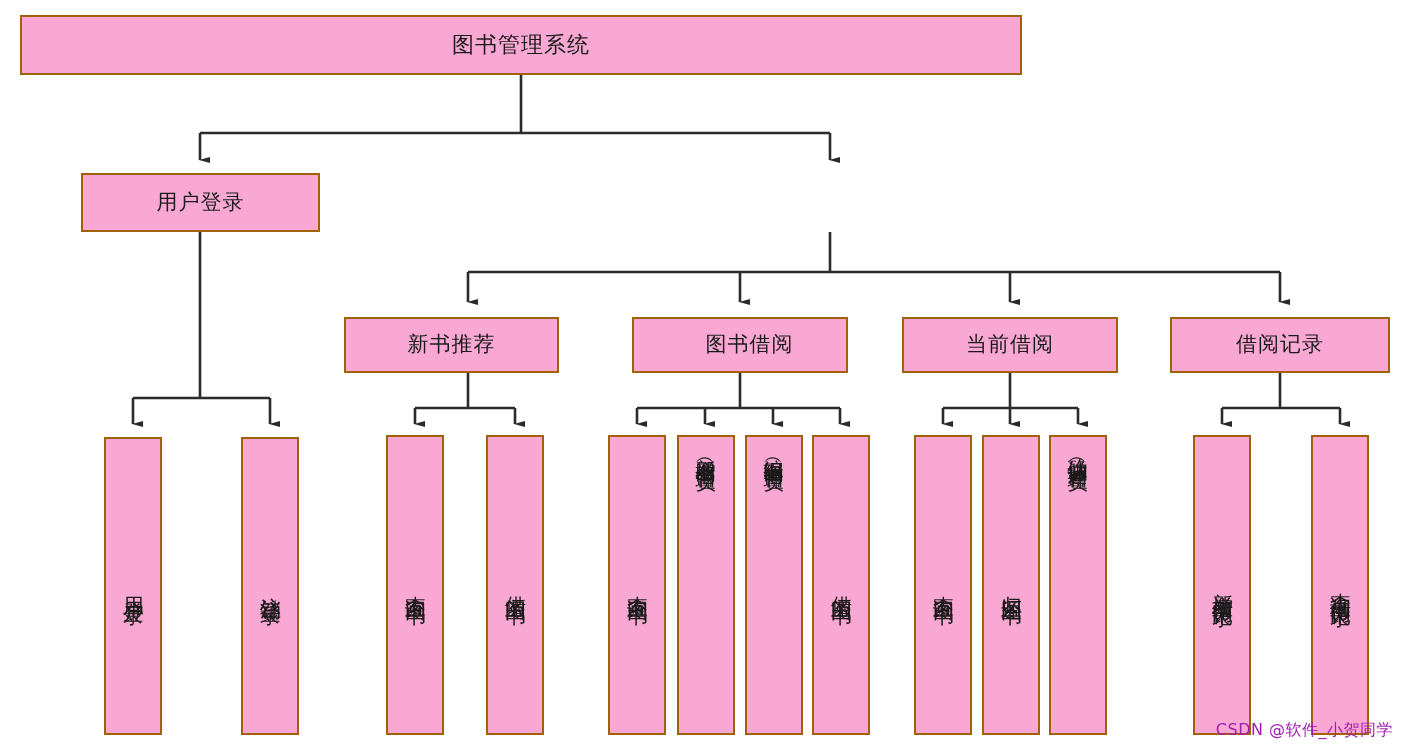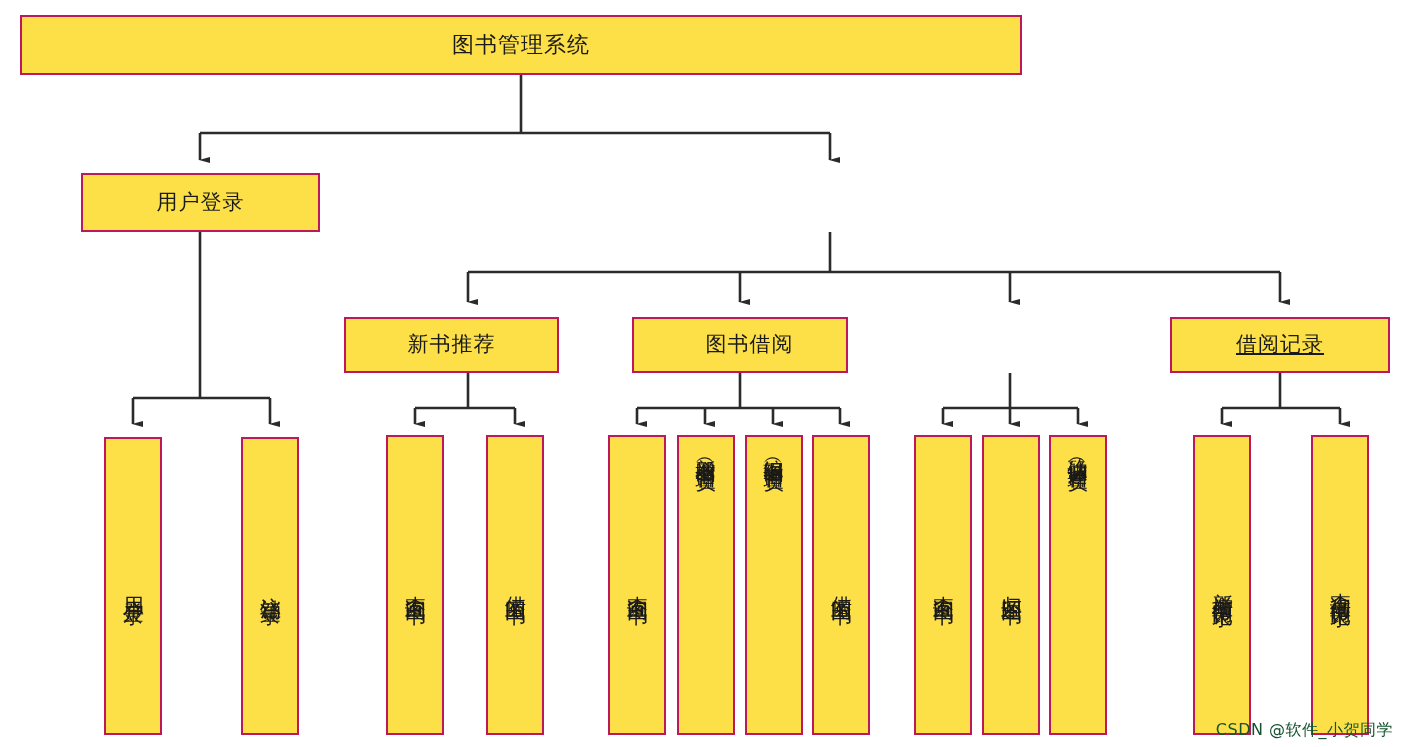--- a/index.html
+++ b/index.html
@@ -4,22 +4,22 @@
 <style>
   html,body{margin:0;padding:0;background:#ffffff;}
   body{width:1405px;height:747px;overflow:hidden;
        font-family:"DejaVu Sans","Liberation Sans",sans-serif;}
   #stage{position:relative;width:1405px;height:747px;background:#fff;}
   svg#wires{position:absolute;left:0;top:0;width:1405px;height:747px;}
 
   .node{
     position:absolute;
     box-sizing:border-box;
-    background:#fde047;
-    border:2px solid #be185d;
+    background:#f9a8d4;
+    border:2px solid #a16207;
     display:flex;
     align-items:center;
     justify-content:center;
     color:#1a1a1a;
   }
   .node .lbl{
     display:block;
     text-align:center;
     line-height:1.12;
     white-space:nowrap;
@@ -45,21 +45,21 @@
   .node.v.tall .lbl{font-size:20px;letter-spacing:2px;}
 
   
   .node.v.center{align-items:center;padding-top:0;}
 
   #watermark{
     position:absolute;
     right:12px;
     bottom:6px;
     font-size:16px;
-    color:#14532d;
+    color:#a21caf;
     letter-spacing:0.5px;
     white-space:nowrap;
     user-select:none;
   }
 </style>
 </head>
 <body>
 
 <div id="stage">
 
@@ -120,21 +120,24 @@
   <div class="node h" style="left:81px;top:173px;width:239px;height:59px;">
     <span class="lbl">用户登录</span>
   </div>
 
   <div class="node h" style="left:344px;top:317px;width:215px;height:56px;">
     <span class="lbl">新书推荐</span>
   </div>
   <div class="node h" style="left:632px;top:317px;width:216px;height:56px;padding-left:19px;">
     <span class="lbl">图书借阅</span>
   </div>
-  <div class="node h" style="left:1170px;top:317px;width:220px;height:56px;text-decoration:underline;">
+  <div class="node h" style="left:902px;top:317px;width:216px;height:56px;">
+    <span class="lbl">当前借阅</span>
+  </div>
+  <div class="node h" style="left:1170px;top:317px;width:220px;height:56px;">
     <span class="lbl">借阅记录</span>
   </div>
 
   <div class="node v center" style="left:104px;top:437px;width:58px;height:298px;">
     <span class="lbl">用户登录</span>
   </div>
   <div class="node v center" style="left:241px;top:437px;width:58px;height:298px;">
     <span class="lbl">注销登录</span>
   </div>
 

